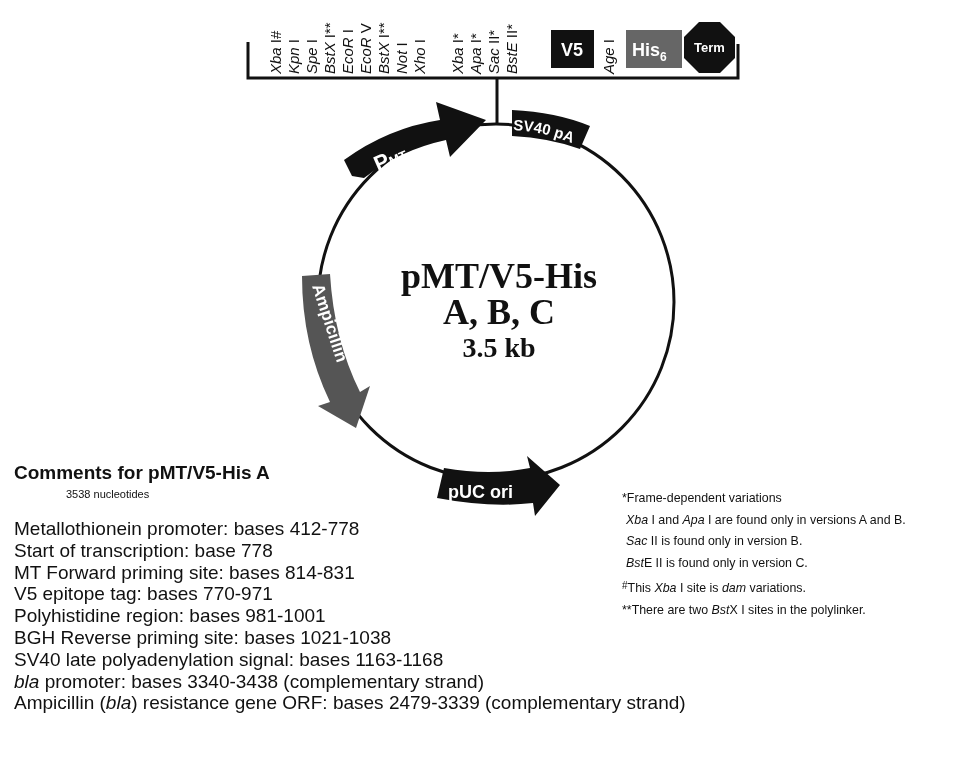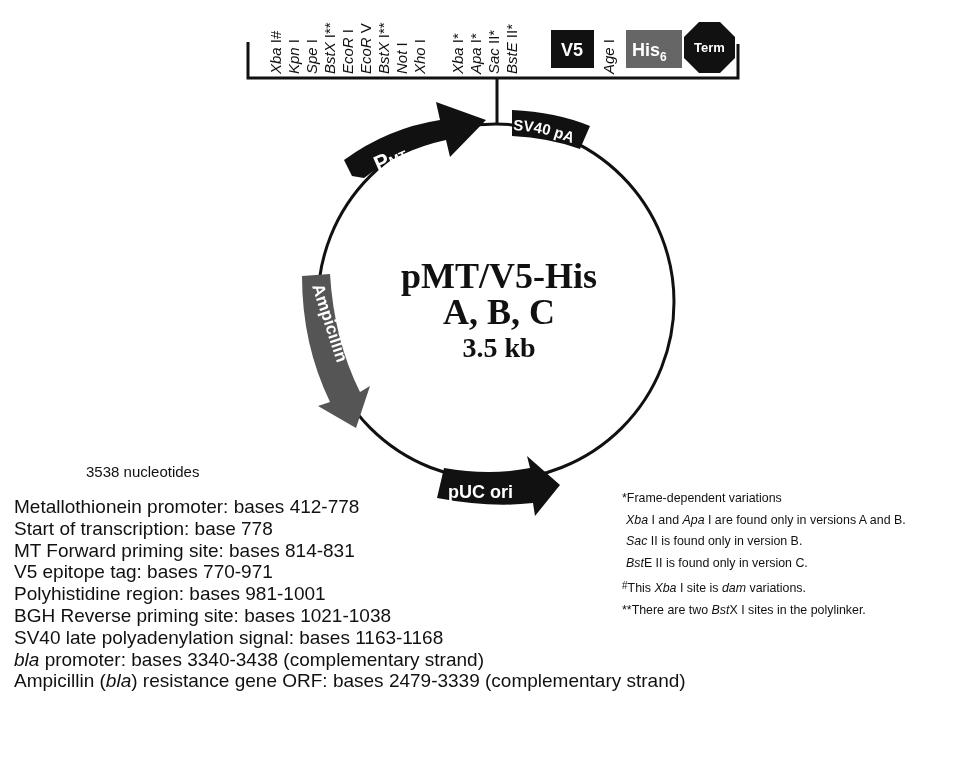--- a/index.html
+++ b/index.html
@@ -1,21 +1,21 @@
 <!DOCTYPE html>
 <html><head>
 <meta charset="utf-8">
 <style>
   html, body { margin: 0; padding: 0; background: #ffffff; }
   body { width: 960px; height: 771px; position: relative; overflow: hidden; font-family: "Liberation Sans", sans-serif; color: #111; }
   #map { position: absolute; left: 0; top: 0; width: 960px; height: 771px; }
   .vlabel { font-family: "Liberation Sans", sans-serif; font-size: 15px; fill: #111; }
   .comments { position: absolute; left: 14px; top: 462px; width: 700px; }
   .comments h2 { margin: 0; font-size: 19px; font-weight: bold; line-height: 22px; }
-  .comments .nuc { font-size: 15px; margin-left: 72px; line-height: 20px; }
+  .comments .nuc { font-size: 11px; margin-left: 52px; line-height: 20px; }
   .comments ul { list-style: none; margin: 14px 0 0 0; padding: 0; }
   .comments li { font-size: 19px; line-height: 21.8px; white-space: nowrap; }
   .notes { position: absolute; left: 622px; top: 488px; width: 340px; font-size: 12.4px; line-height: 21.7px; }
   .notes div { white-space: nowrap; }
   .notes .ind { padding-left: 4px; }
   sup.hash { font-size: 10px; vertical-align: 3px; }
 </style>
 </head>
 <body>
 
@@ -86,20 +86,21 @@
   </g>
 
   <g font-family="Liberation Serif, serif" font-weight="bold" fill="#111" text-anchor="middle">
     <text x="499" y="288" font-size="36">pMT/V5-His</text>
     <text x="499" y="324" font-size="36">A, B, C</text>
     <text x="499" y="357" font-size="28">3.5 kb</text>
   </g>
 </svg>
 
 <div class="comments">
+  <h2>Comments for pMT/V5-His A</h2>
   <div class="nuc">3538 nucleotides</div>
   <ul>
     <li><span>Metallothionein promoter: bases 412-778</span></li>
     <li><span>Start of transcription: base 778</span></li>
     <li><span>MT Forward priming site: bases 814-831</span></li>
     <li><span>V5 epitope tag: bases 770-971</span></li>
     <li><span>Polyhistidine region: bases 981-1001</span></li>
     <li><span>BGH Reverse priming site: bases 1021-1038</span></li>
     <li><span>SV40 late polyadenylation signal: bases 1163-1168</span></li>
     <li><i>bla</i><span> promoter: bases 3340-3438 (complementary strand)</span></li>

